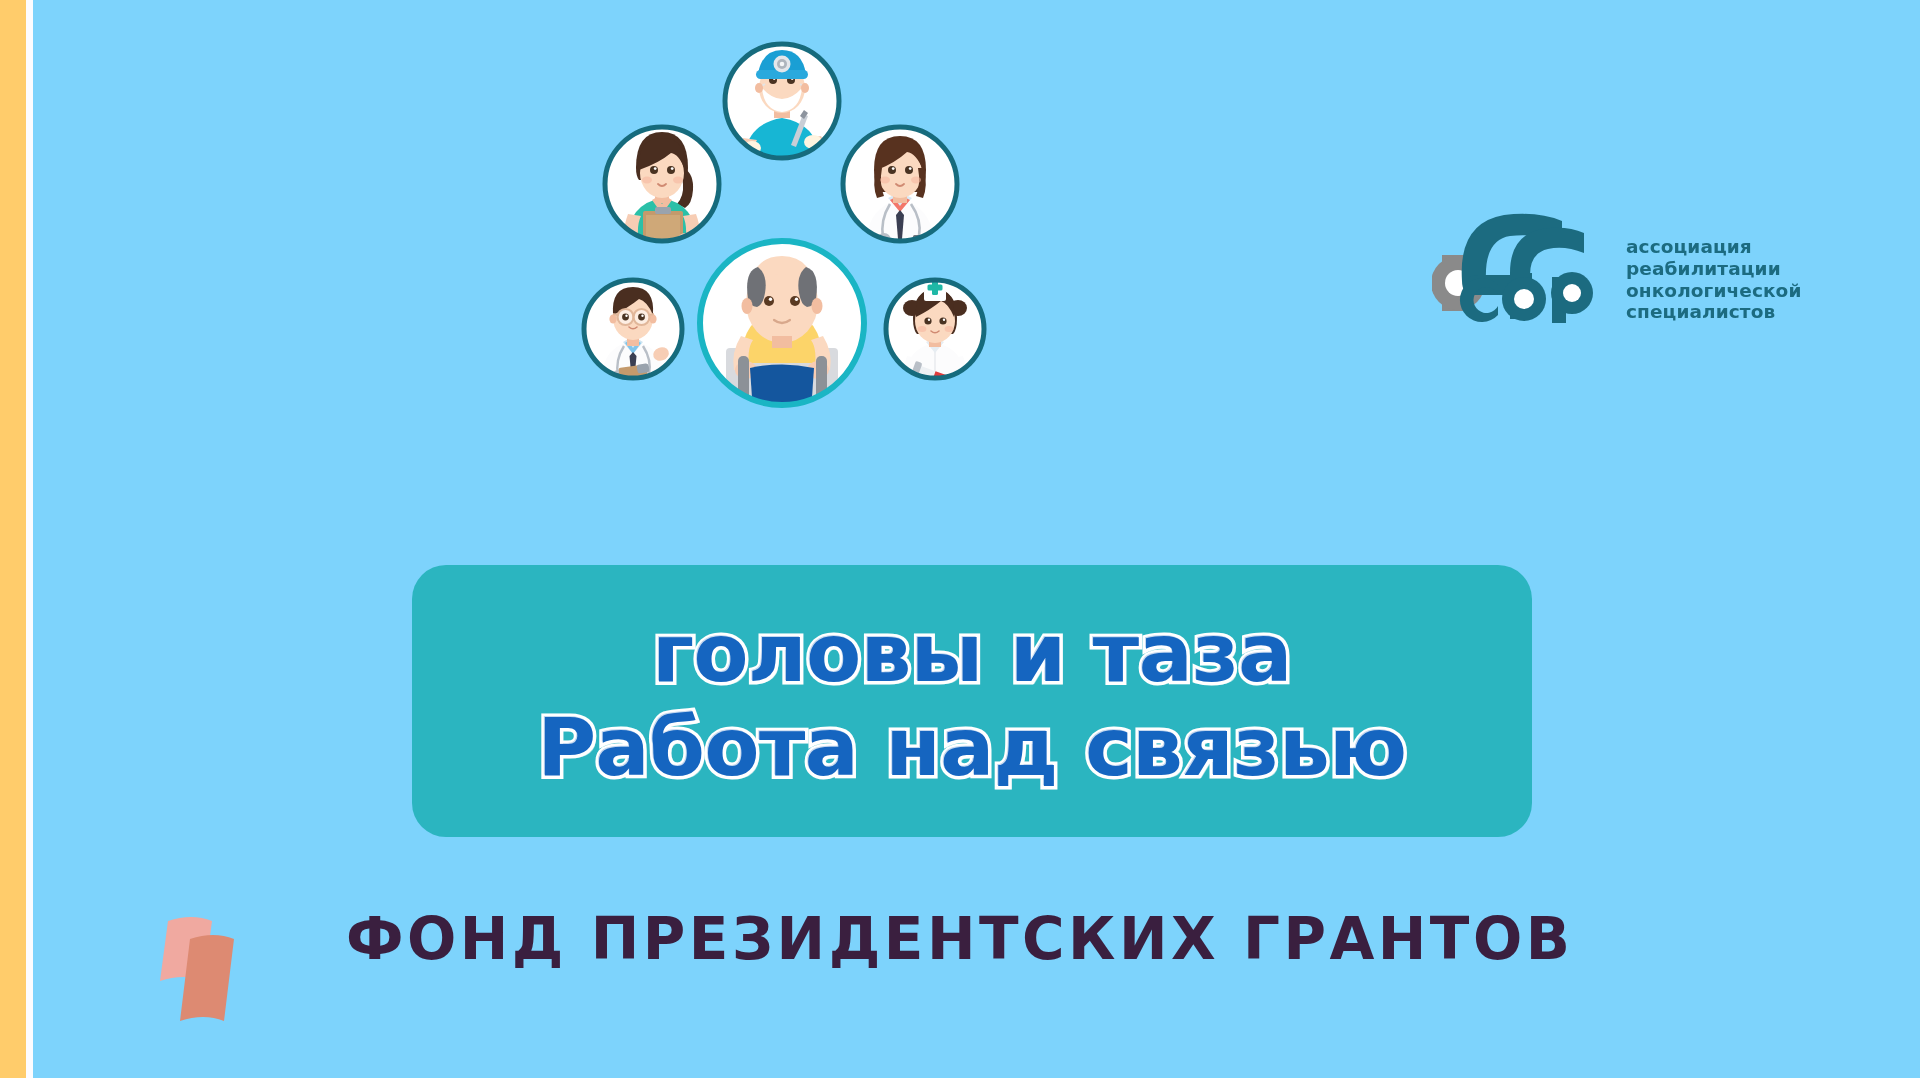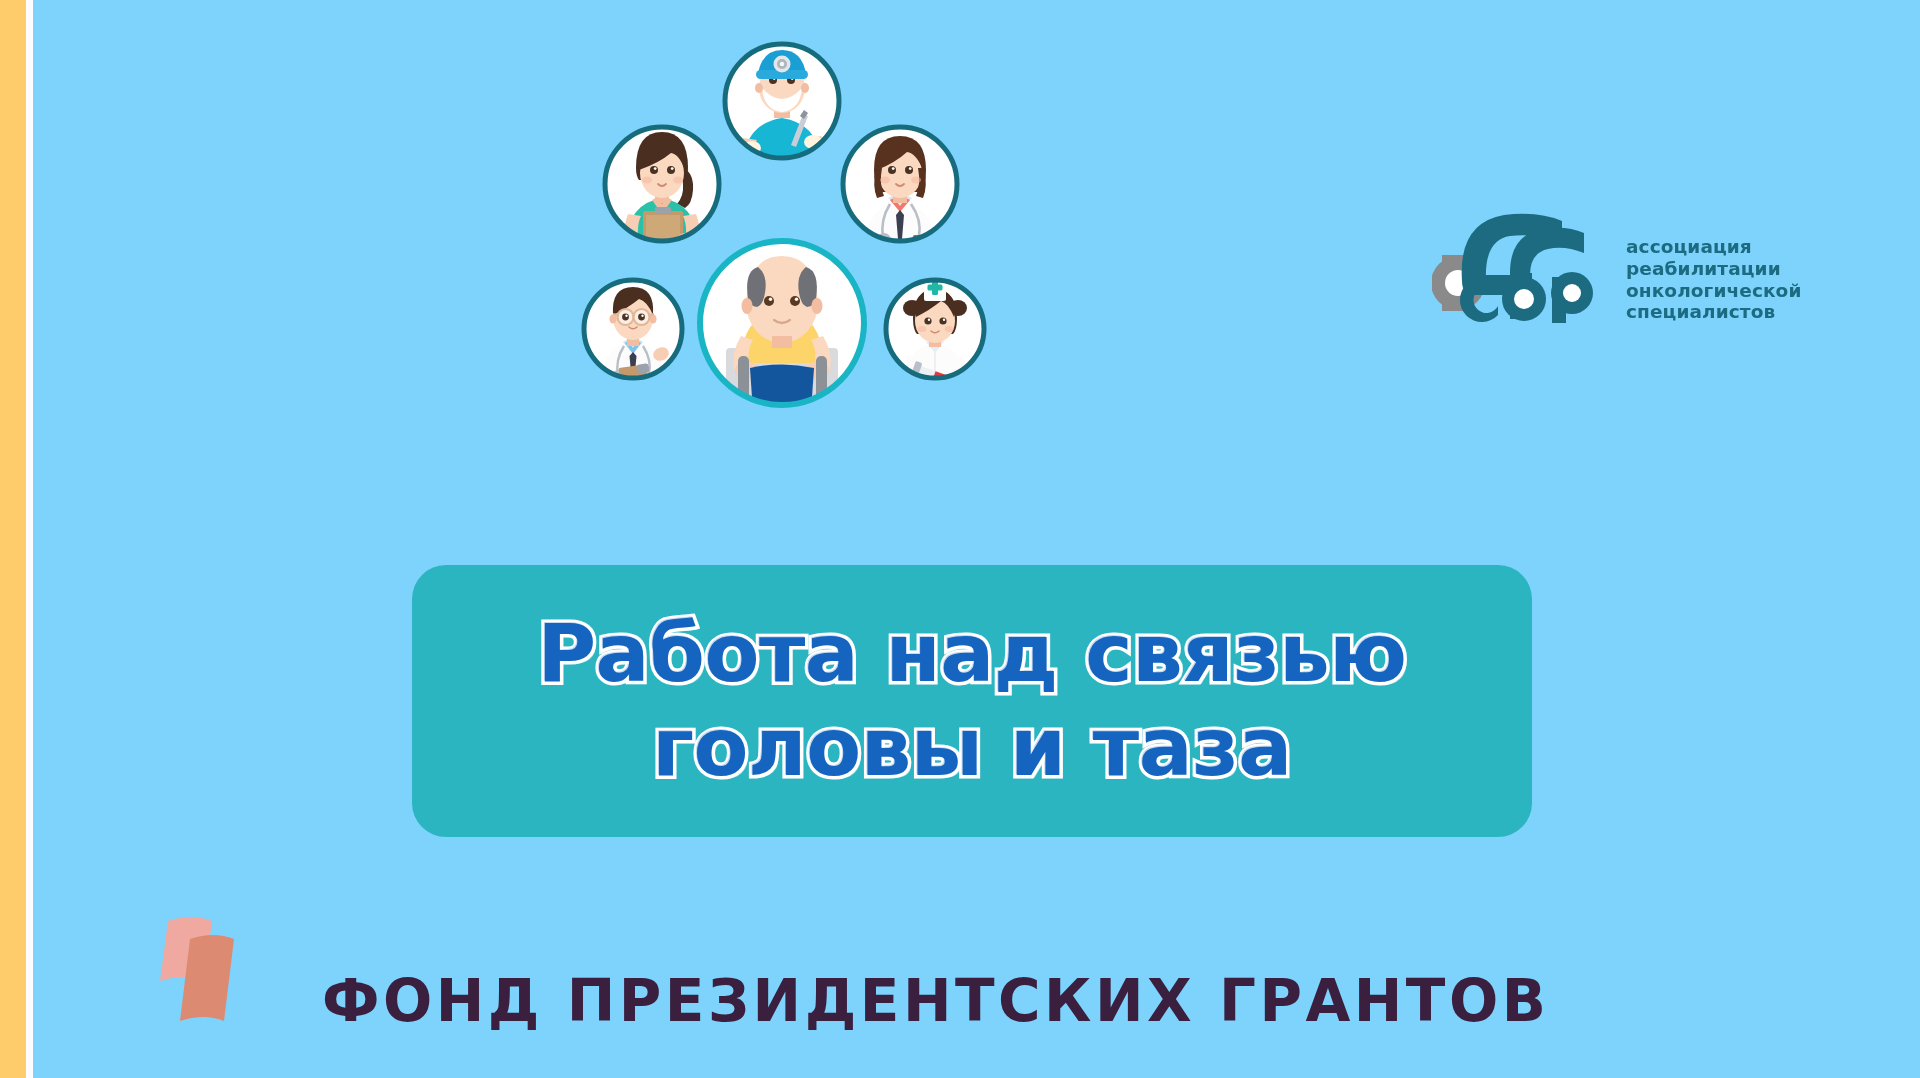--- a/index.html
+++ b/index.html
@@ -96,22 +96,22 @@
        3px 3px 0 rgba(255,255,255,0.55),
       -1px -1px 0 rgba(21,101,192,0.25);
   }
 
   
   .fund {
     position: absolute;
     left: 150px; top: 905px;
     height: 130px;
     display: flex;
-    align-items: flex-end;
-    gap: 42px;
+    align-items: flex-start;
+    gap: 66px;
   }
   .fund-mark { width: 130px; height: 130px; flex: 0 0 auto; }
   .fund-title {
     font-family: "DejaVu Sans", sans-serif;
     font-weight: 700;
     font-size: 58px;
     letter-spacing: 3.5px;
     color: #3a1f3f;
     white-space: nowrap;
   }
@@ -454,22 +454,22 @@
     </div>
     <div class="asor-words">
       <span>ассоциация</span>
       <span>реабилитации</span>
       <span>онкологической</span>
       <span>специалистов</span>
     </div>
   </div>
 
   <div class="title-banner">
+    <div class="title-line">головы и таза</div>
     <div class="title-line">Работа над связью</div>
-    <div class="title-line">головы и таза</div>
   </div>
 
   <div class="fund">
     <div class="fund-mark">
       <svg viewBox="0 0 130 130" xmlns="http://www.w3.org/2000/svg">
         <path d="M18 16 q24-8 44 0 l-8 60 q-20-8-44 0 z" fill="#f0a9a0"></path>
         <path d="M40 34 q24-8 44 0 l-10 82 q-20-8-44 0 z" fill="#dd8a72"></path>
       </svg>
     </div>
     <div class="fund-title">ФОНД ПРЕЗИДЕНТСКИХ ГРАНТОВ</div>

